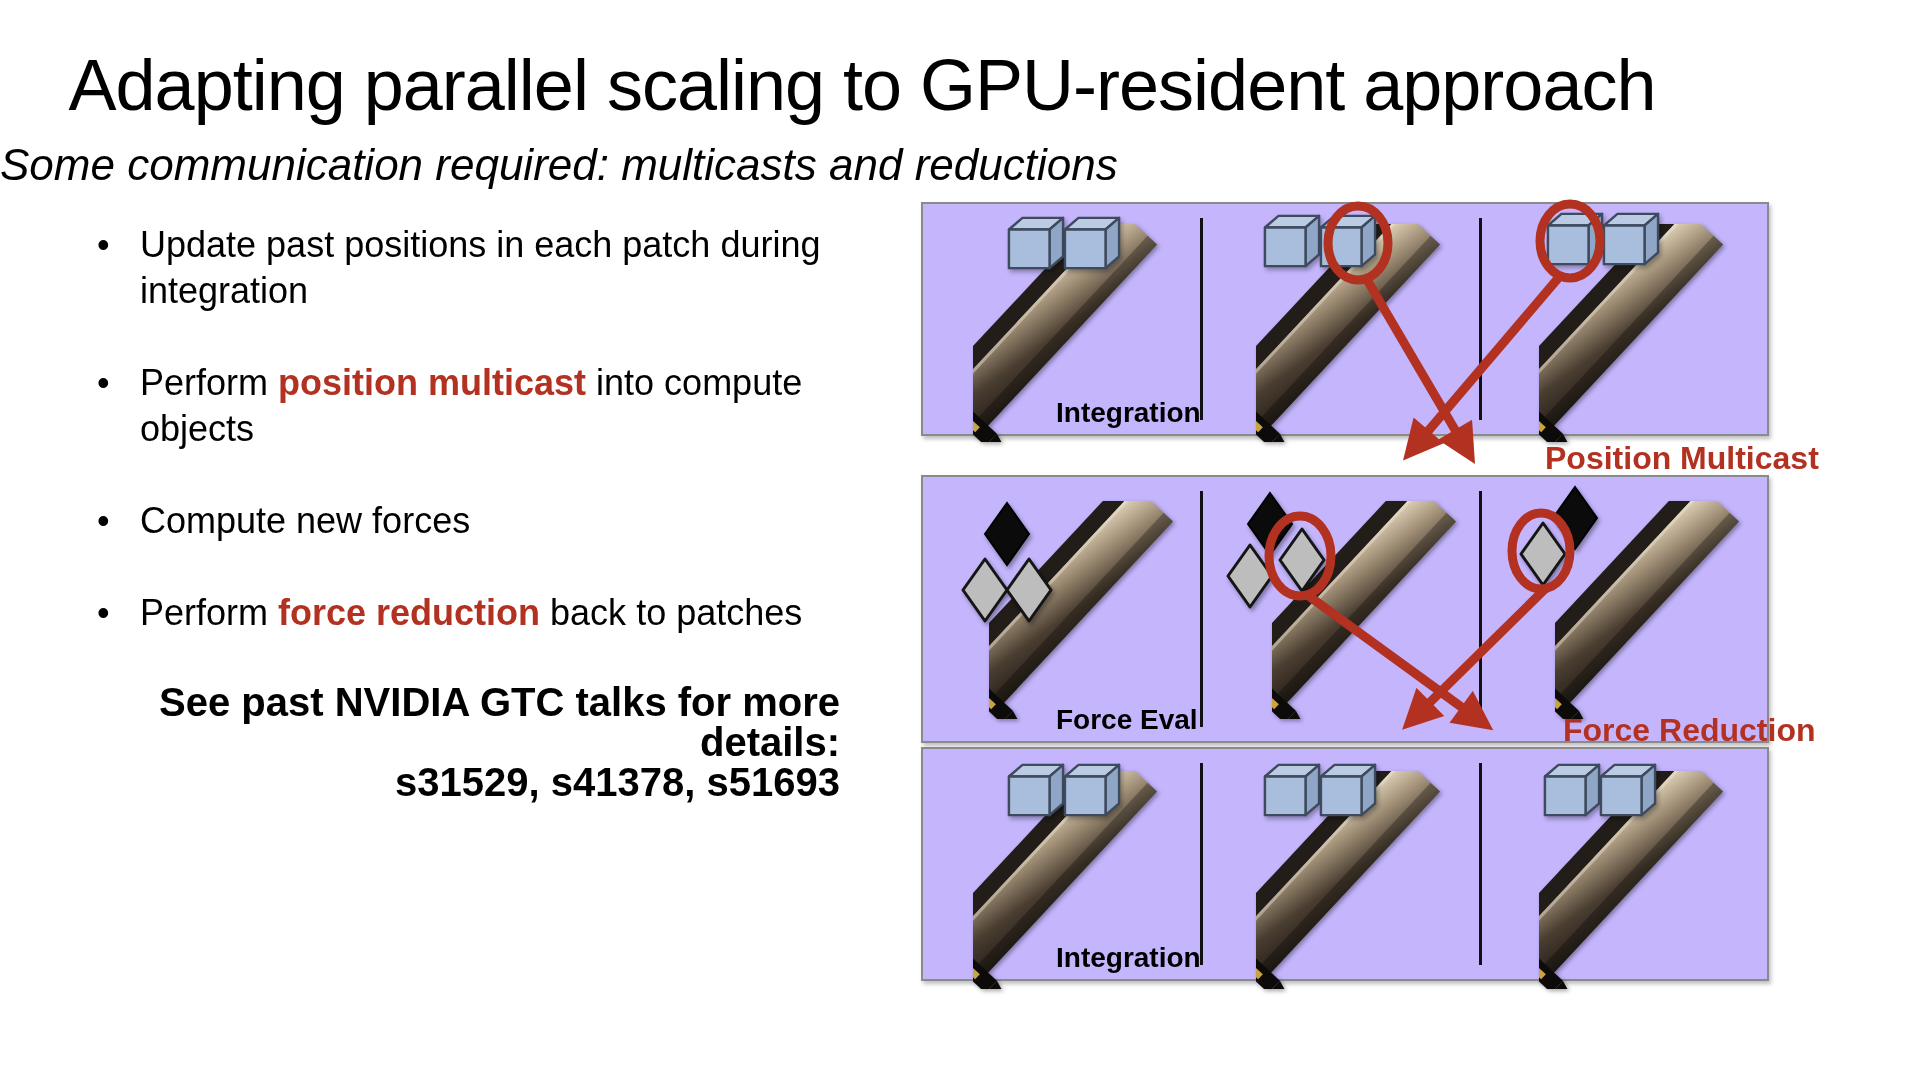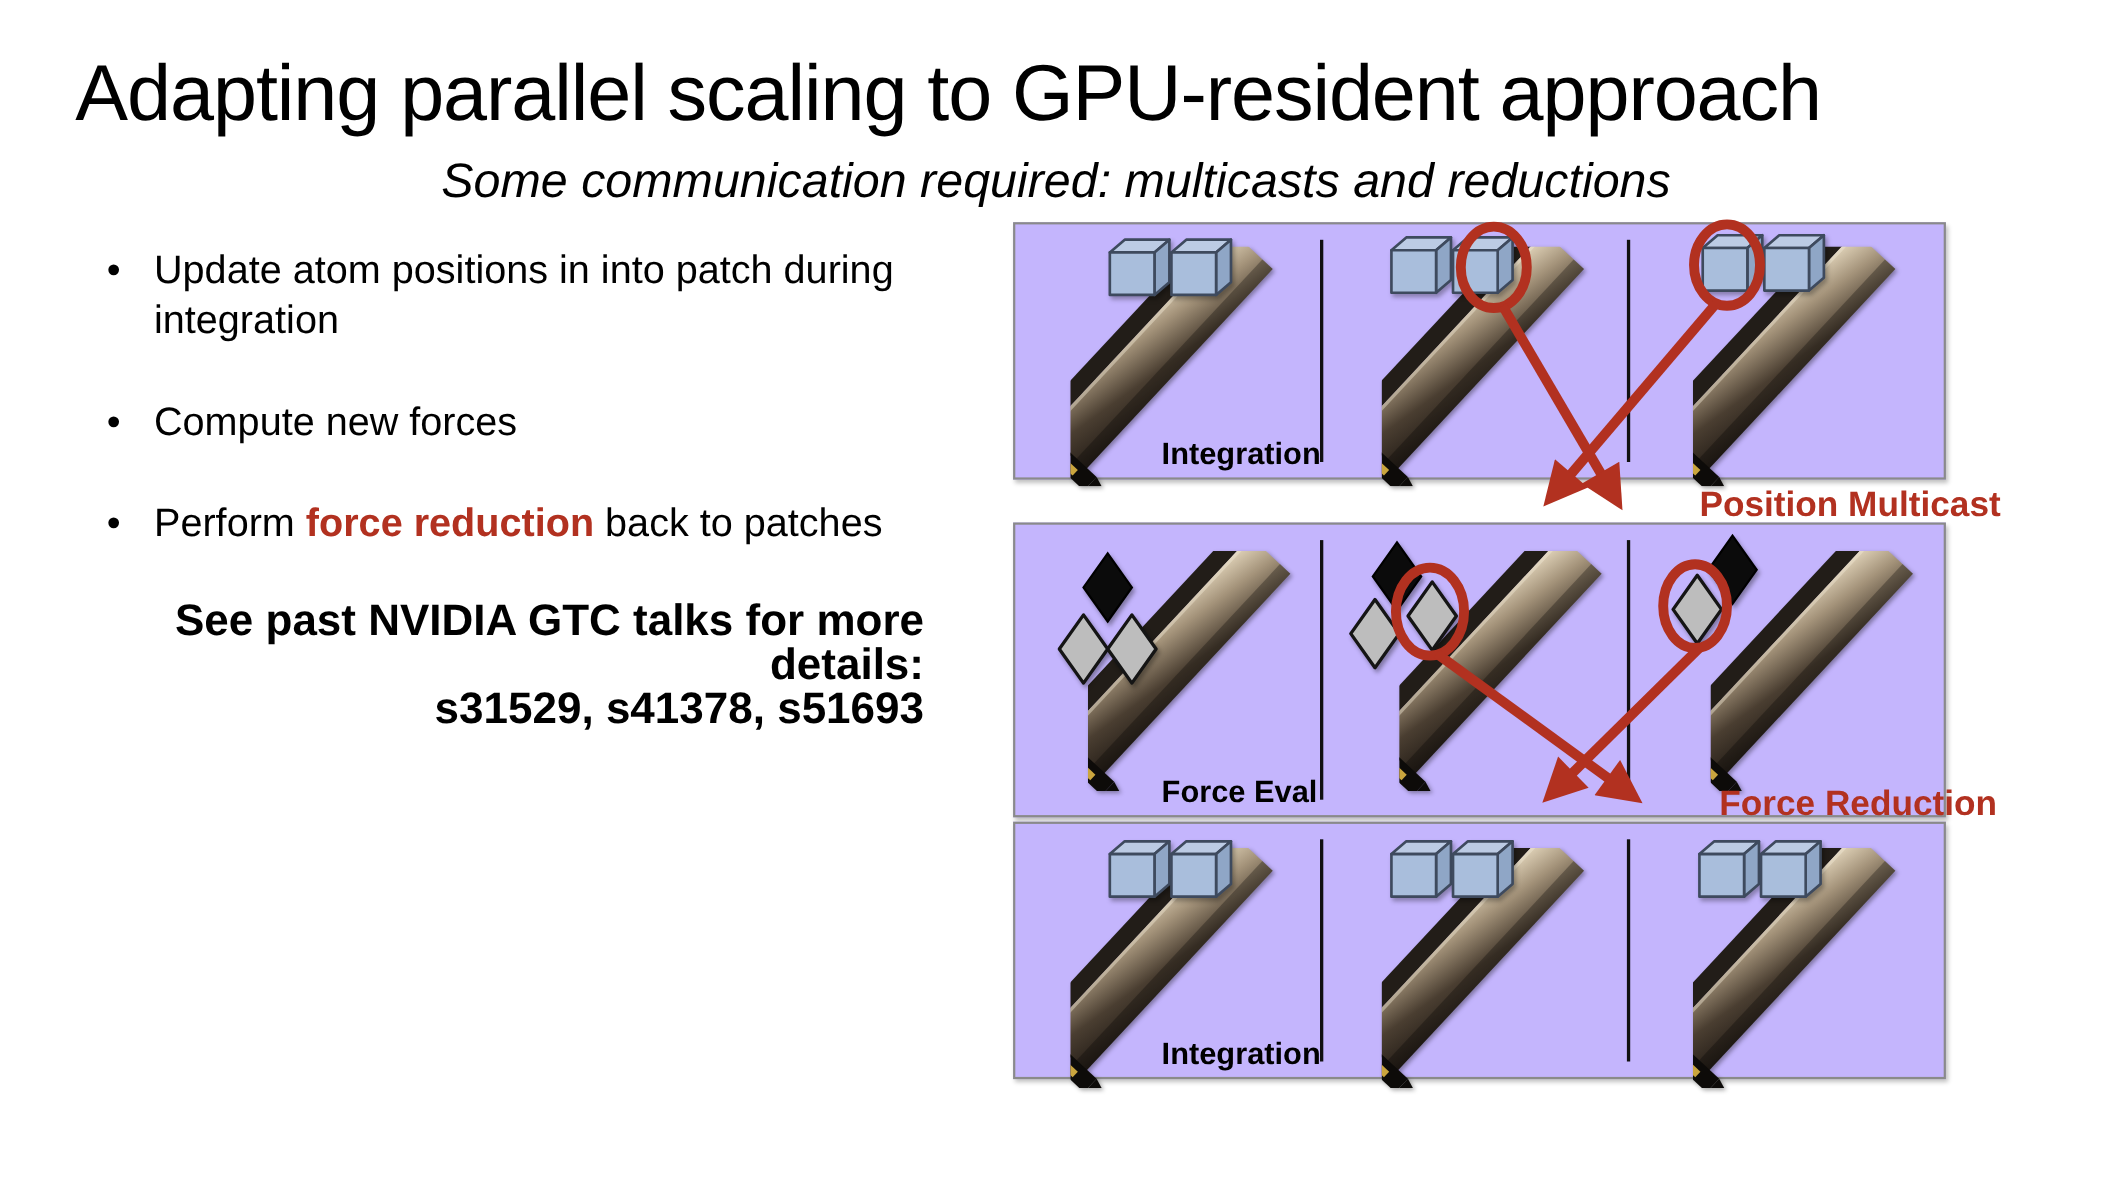--- a/index.html
+++ b/index.html
@@ -2,21 +2,21 @@
 <html><head>
 <meta charset="utf-8">
 <style>
   html,body{margin:0;padding:0;background:#fff;}
   body{width:1920px;height:1080px;position:relative;overflow:hidden;
        font-family:"Liberation Sans","DejaVu Sans",sans-serif;color:#000;}
 
   
   .title{position:absolute;left:0;top:44px;width:1724px;text-align:center;
          font-size:72px;font-weight:400;letter-spacing:-1px;}
-  .subtitle{position:absolute;left:0;top:140px;width:1920px;text-align:center;
+  .subtitle{position:absolute;left:0;top:140px;width:1920px;
             font-size:44px;font-style:italic;font-weight:400;}
   .leftcol{position:absolute;left:95px;top:222px;width:745px;}
   ul.bullets{list-style:none;margin:0;padding:0;}
   ul.bullets li{position:relative;padding-left:45px;font-size:36px;line-height:46px;
                 margin-bottom:46px;}
   ul.bullets li::before{content:"\2022";position:absolute;left:2px;top:0;font-size:36px;}
   .seg-red{color:#B23120;font-weight:bold;}
   .seg-bi{font-weight:bold;font-style:italic;}
   .footnote{margin-top:26px;text-align:right;font-size:40px;font-weight:bold;line-height:40px;}
 
@@ -82,21 +82,22 @@
       <polygon points="24,2 46,33 24,64 2,33" fill="#BDBDBD" stroke="#151515" stroke-width="3" stroke-linejoin="round"></polygon>
     </symbol>
   </defs>
 </svg>
 
 <div class="title">Adapting parallel scaling to GPU-resident approach</div>
 <div class="subtitle">Some communication required: multicasts and reductions</div>
 
 <div class="leftcol">
   <ul class="bullets" id="bullet-list">
-      <li><span>Update atom positions in into patch during integration</span></li>
+      <li><span>Update past positions in each patch during integration</span></li>
+      <li><span>Perform </span><span class="seg-red">position multicast</span><span> into compute objects</span></li>
       <li><span>Compute new forces</span></li>
       <li><span>Perform </span><span class="seg-red">force reduction</span><span> back to patches</span></li>
     </ul>
   <div class="footnote">
     <div>See past NVIDIA GTC talks for more details:</div>
     <div>s31529, s41378, s51693</div>
   </div>
 </div>
 
 <div class="panel" id="panel-top">

